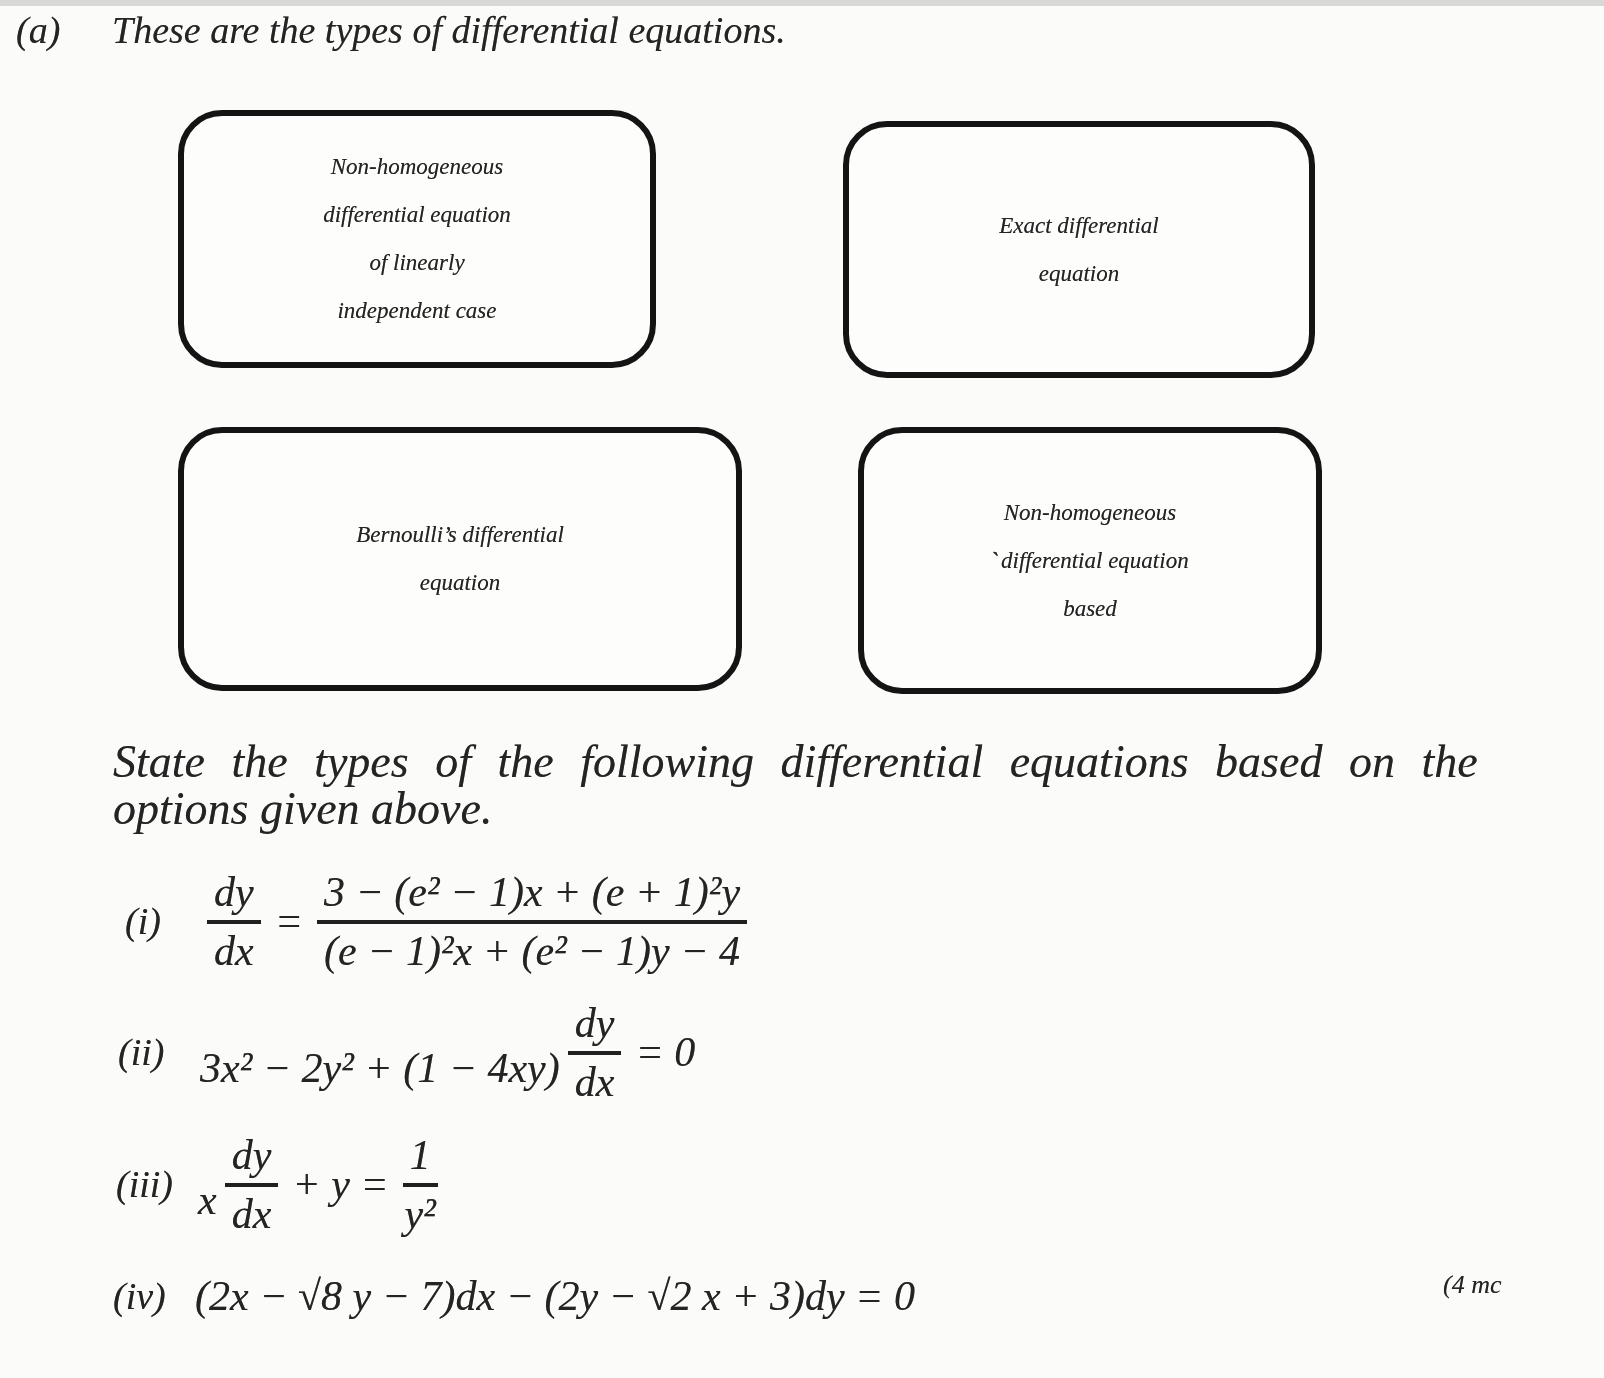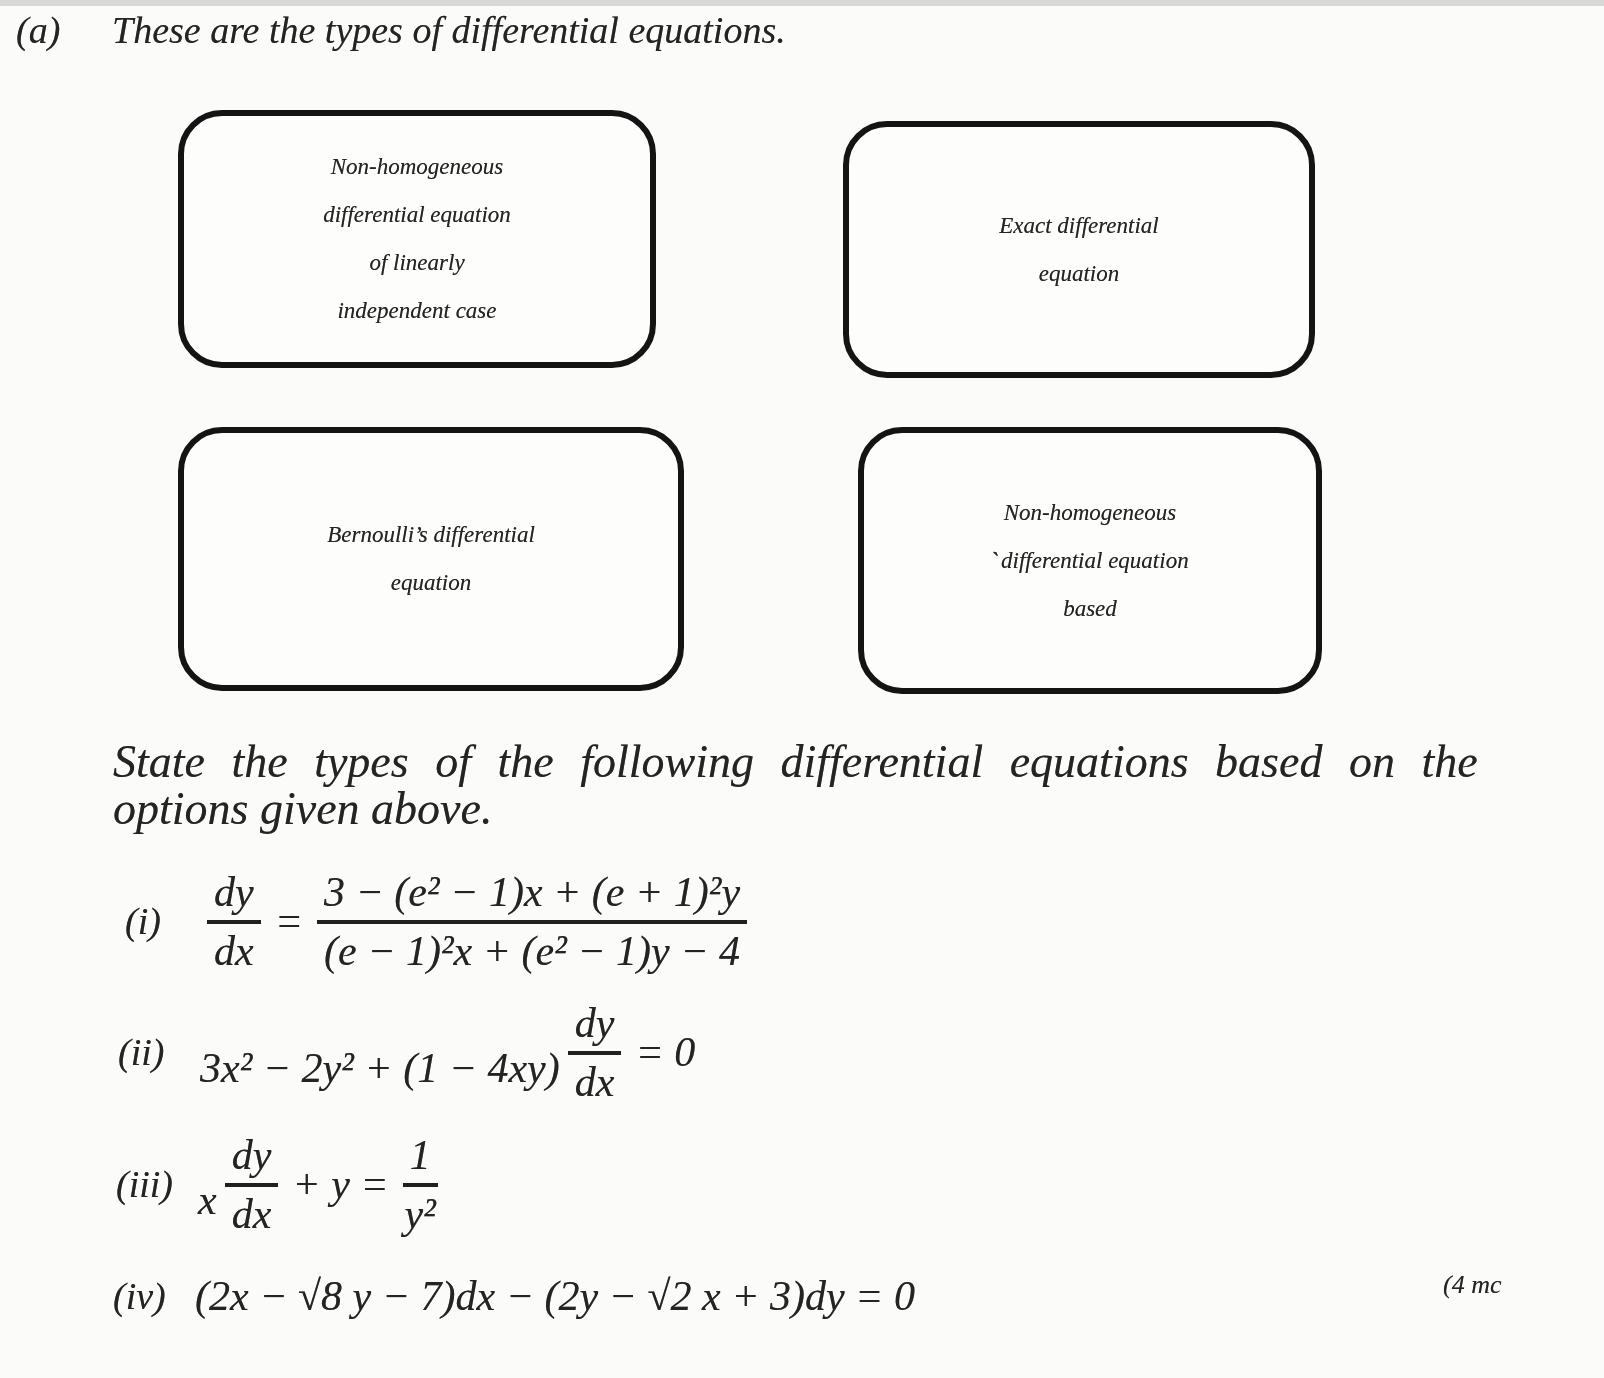--- a/index.html
+++ b/index.html
@@ -17,21 +17,21 @@
   .part-label { width:96px; flex-shrink:0; }
 
   .option-box {
     position:absolute; border:6px solid #141414; border-radius:44px;
     display:flex; flex-direction:column; justify-content:center; align-items:center;
     text-align:center; font-size:23px; line-height:48px; padding:8px 18px;
     background:#fdfdfc;
   }
   #box1 { left:178px; top:110px; width:478px; height:258px; }
   #box2 { left:843px; top:113px; width:472px; height:257px;margin-top:8px; }
-  #box3 { left:178px; top:427px; width:506px; height:264px; }
+  #box3 { left:178px; top:427px; width:564px; height:264px; }
   #box4 { left:858px; top:427px; width:464px; height:267px; }
   .stray { font-style:normal; font-weight:bold; margin-right:2px; transform:rotate(8deg); display:inline-block; }
 
   .instruction { position:absolute; left:113px; top:738px; width:1245px; font-size:46px; line-height:47px; }
   .instr-line1 { word-spacing:15px; white-space:nowrap; }
 
   .equation { position:absolute; display:flex; align-items:center; font-size:42px; white-space:nowrap; }
   .eq-label { width:82px; flex-shrink:0; font-size:38px; }
   .frac { display:inline-flex; flex-direction:column; align-items:center; text-align:center; vertical-align:middle; }
   .frac .num { display:block; padding:0 7px 4px; border-bottom:4px solid #202020; }

